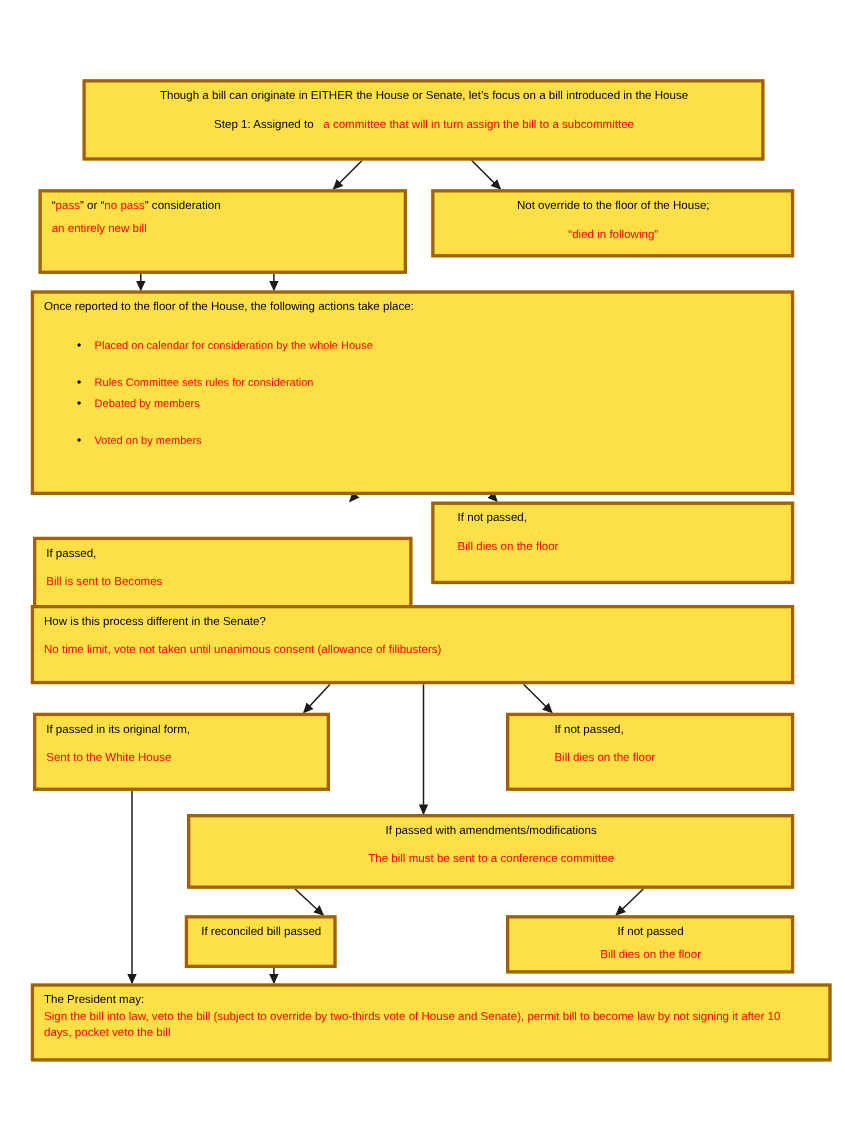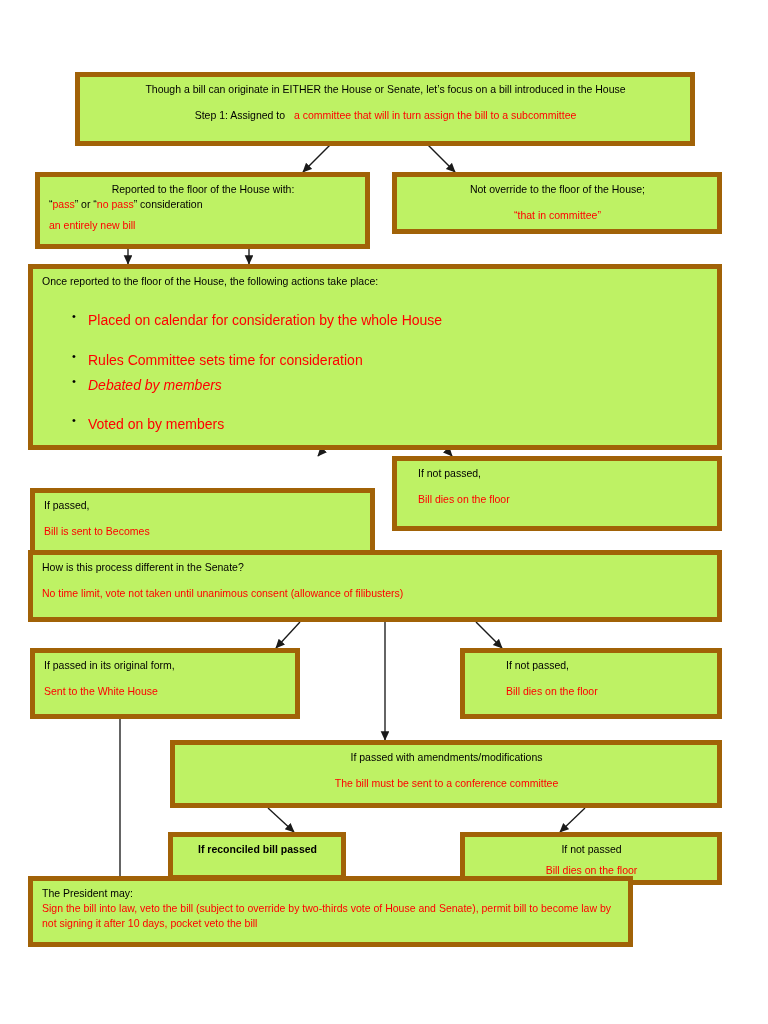--- a/index.html
+++ b/index.html
@@ -31,22 +31,22 @@
     top: 42px;
     width: 768px;
     text-align: center;
     font-size: 12.5px;
     font-weight: bold;
     color: #000000;
     letter-spacing: -0.1px;
   }
   .box {
     position: absolute;
-    border: 5px solid #a16207;
-    background: #bef264;
+    border: 3px solid #a16207;
+    background: #fde047;
     box-sizing: border-box;
     font-size: 10.5px;
     color: #000000;
     line-height: 1.45;
   }
   .pad {
     padding: 5px 8px 5px 9px;
   }
   .ctr { text-align: center; }
   .red { color: #ff0000; }
@@ -54,33 +54,33 @@
   .sp { height: 11px; }
   .sp-sm { height: 6px; }
   ul.bullets {
     margin: 0;
     padding: 0 0 0 46px;
     list-style: none;
   }
   ul.bullets li {
     position: relative;
     color: #ff0000;
-    font-size: 14px;
+    font-size: 10px;
   }
   ul.bullets li::before {
     content: "\2022";
     position: absolute;
     left: -16px;
     top: -1px;
     color: #000000;
     font-size: 11px;
   }
   ul.bullets li.gap-big { margin-top: 21px; }
   ul.bullets li.gap-mid { margin-top: 19px; }
-  ul.bullets li.gap-sm  { margin-top: 5px; font-style: italic; }
+  ul.bullets li.gap-sm  { margin-top: 5px; }
 </style>
 </head>
 <body>
 
 <div id="page">
 
 
   <svg id="svg-layer" viewBox="0 0 768 1024">
     <defs>
       <marker id="ah" markerWidth="9" markerHeight="9" refX="6.4" refY="3.2" orient="auto" markerUnits="strokeWidth">
@@ -116,37 +116,36 @@
   <div class="box pad ctr" style="left:75px; top:72px; width:620px; height:74px;">
     <div>Though a bill can originate in EITHER the House or Senate, let’s focus on a bill introduced in the House</div>
     <div class="sp"></div>
     <div>
       <span>Step 1: Assigned to</span>
       <span>&nbsp;&nbsp;</span><span class="red">a committee that will in turn assign the bill to a subcommittee</span>
     </div>
   </div>
 
   <div class="box pad" style="left:35px; top:172px; width:335px; height:77px;">
-    <div class="ctr">Reported to the floor of the House with:</div>
     <div><span class="blk">“</span><span class="red">pass</span><span class="blk">” or “</span><span class="red">no pass</span><span class="blk">” consideration</span></div>
     <div class="sp-sm"></div>
     <div class="red">an entirely new bill</div>
   </div>
 
   <div class="box pad ctr" style="left:392px; top:172px; width:330px; height:62px;">
     <div>Not override to the floor of the House;</div>
     <div class="sp"></div>
-    <div class="red">“that in committee”</div>
+    <div class="red">“died in following”</div>
   </div>
 
   <div class="box pad" style="left:28px; top:264px; width:694px; height:186px;">
     <div>Once reported to the floor of the House, the following actions take place:</div>
     <ul class="bullets">
       <li class="gap-big">Placed on calendar for consideration by the whole House</li>
-      <li class="gap-mid">Rules Committee sets time for consideration</li>
+      <li class="gap-mid">Rules Committee sets rules for consideration</li>
       <li class="gap-sm">Debated by members</li>
       <li class="gap-mid">Voted on by members</li>
     </ul>
   </div>
 
   <div class="box pad" style="left:30px; top:456px; width:345px; height:75px;margin-top:32px;">
     <div>If passed,</div>
     <div class="sp"></div>
     <div class="red">Bill is sent to Becomes</div>
   </div>
@@ -174,28 +173,28 @@
     <div class="sp"></div>
     <div class="red" style="padding-left:32px;">Bill dies on the floor</div>
   </div>
 
   <div class="box pad ctr" style="left:170px; top:740px; width:552px; height:68px;">
     <div>If passed with amendments/modifications</div>
     <div class="sp"></div>
     <div class="red">The bill must be sent to a conference committee</div>
   </div>
 
-  <div class="box pad ctr" style="left:168px; top:832px; width:178px; height:48px;font-weight:bold;">
+  <div class="box pad ctr" style="left:168px; top:832px; width:138px; height:48px;">
     <div>If reconciled bill passed</div>
   </div>
 
   <div class="box pad ctr" style="left:460px; top:832px; width:262px; height:53px;">
     <div>If not passed</div>
     <div class="sp-sm"></div>
     <div class="red">Bill dies on the floor</div>
   </div>
 
-  <div class="box pad" style="left:28px; top:876px; width:605px; height:71px;">
+  <div class="box pad" style="left:28px; top:894px; width:728px; height:71px;">
     <div>The President may:</div>
     <div class="red" style="max-width:676px;">Sign the bill into law, veto the bill (subject to override by two-thirds vote of House and Senate), permit bill to become law by not signing it after 10 days, pocket veto the bill</div>
   </div>
 
 </div>
 
 </body></html>

